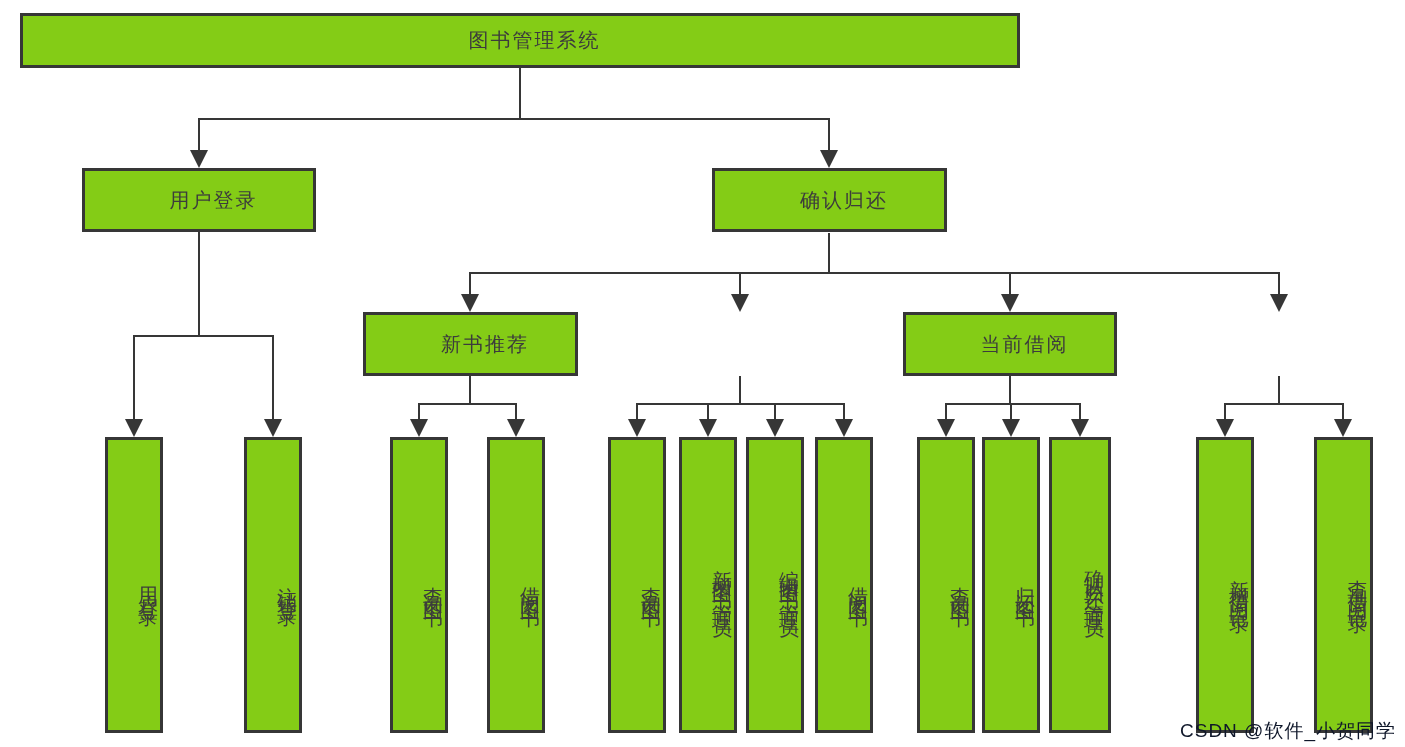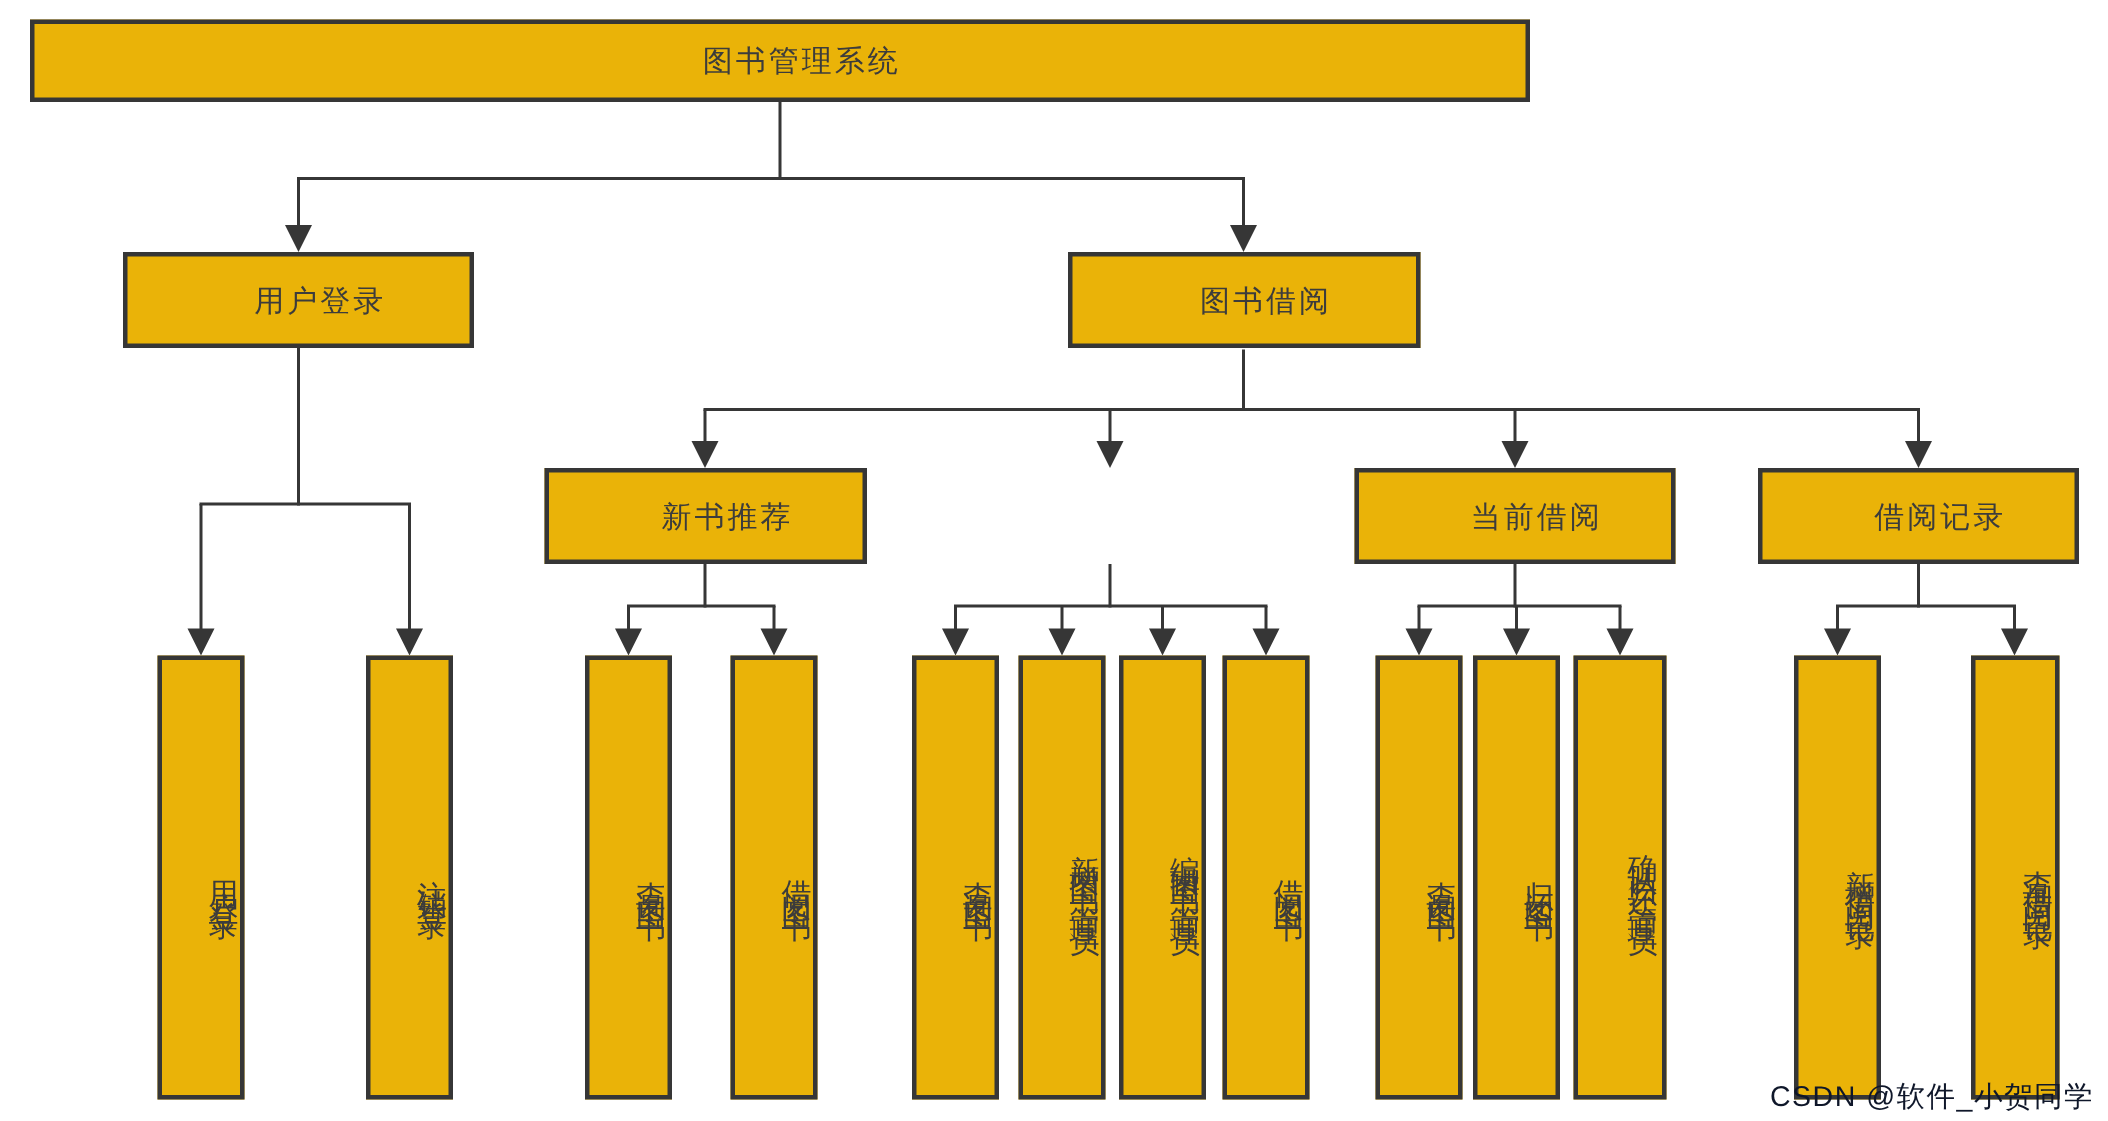--- a/index.html
+++ b/index.html
@@ -6,21 +6,21 @@
   .canvas {
     position: relative;
     width: 1405px;
     height: 747px;
     background: #ffffff;
     font-family: "Liberation Sans", sans-serif;
     overflow: hidden;
   }
   .box {
     position: absolute;
-    background: #eab308;
+    background: #84cc16;
     border: 3px solid #363636;
     box-sizing: border-box;
     display: flex;
     align-items: center;
     justify-content: center;
     padding-left: 29px;
   }
   .lbl {
     font-size: 20px;
     color: #3c3c3c;
@@ -66,21 +66,21 @@
   <div class="hline" style="left:198px; top:118px; width:632px;"></div>
   <div class="vline" style="left:198px; top:119px; height:33px;"></div>
   <div class="arrow" style="left:190px; top:150px;"></div>
   <div class="vline" style="left:828px; top:119px; height:33px;"></div>
   <div class="arrow" style="left:820px; top:150px;"></div>
 
   <div class="box" style="left:82px; top:168px; width:234px; height:64px;">
     <span class="lbl">用户登录</span>
   </div>
   <div class="box" style="left:712px; top:168px; width:235px; height:64px;">
-    <span class="lbl">图书借阅</span>
+    <span class="lbl">确认归还</span>
   </div>
 
   <div class="vline" style="left:198px; top:232px; height:105px;"></div>
   <div class="hline" style="left:133px; top:335px; width:141px;"></div>
   <div class="vline" style="left:133px; top:336px; height:85px;"></div>
   <div class="arrow" style="left:125px; top:419px;"></div>
   <div class="vline" style="left:272px; top:336px; height:85px;"></div>
   <div class="arrow" style="left:264px; top:419px;"></div>
 
   <div class="vline" style="left:828px; top:233px; height:41px;"></div>
@@ -92,23 +92,20 @@
   <div class="vline" style="left:1009px; top:273px; height:23px;"></div>
   <div class="arrow" style="left:1001px; top:294px;"></div>
   <div class="vline" style="left:1278px; top:273px; height:23px;"></div>
   <div class="arrow" style="left:1270px; top:294px;"></div>
 
   <div class="box" style="left:363px; top:312px; width:215px; height:64px;">
     <span class="lbl">新书推荐</span>
   </div>
   <div class="box" style="left:903px; top:312px; width:214px; height:64px;">
     <span class="lbl">当前借阅</span>
-  </div>
-  <div class="box" style="left:1172px; top:312px; width:214px; height:64px;">
-    <span class="lbl">借阅记录</span>
   </div>
 
   <div class="vline" style="left:469px; top:376px; height:29px;"></div>
   <div class="hline" style="left:418px; top:403px; width:99px;"></div>
   <div class="vline" style="left:739px; top:376px; height:29px;"></div>
   <div class="hline" style="left:636px; top:403px; width:209px;"></div>
   <div class="vline" style="left:1009px; top:376px; height:29px;"></div>
   <div class="hline" style="left:945px; top:403px; width:136px;"></div>
   <div class="vline" style="left:1278px; top:376px; height:29px;"></div>
   <div class="hline" style="left:1224px; top:403px; width:120px;"></div>

